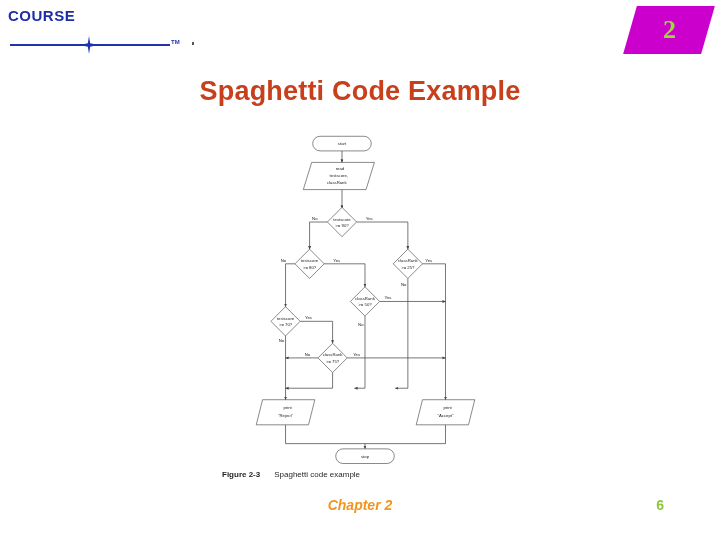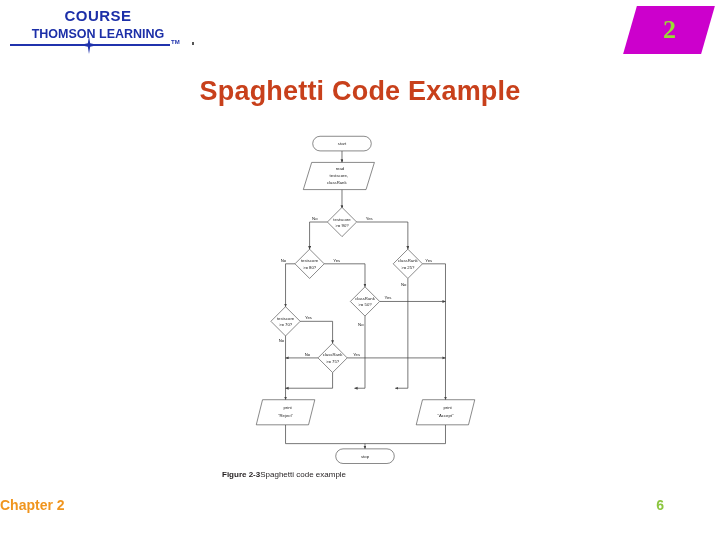--- a/index.html
+++ b/index.html
@@ -20,21 +20,21 @@
     position: absolute;
     left: 8px;
     top: 6px;
     width: 180px;
     height: 70px;
   }
   #logo-line1, #logo-line2, #logo-line3 {
     color: #1c2fa8;
     font-weight: bold;
     font-family: "Liberation Sans", sans-serif;
-    text-align: center;
+    text-align: left;
     letter-spacing: 0.5px;
     line-height: 1;
   }
   #logo-line1 { font-size: 15px; margin-top: 2px; }
   #logo-line2 { font-size: 15px; margin-top: 2px; }
   #logo-line3 { font-size: 12.5px; margin-top: 5px; letter-spacing: 0px; }
   #logo-rule {
     position: absolute;
     left: 2px;
     top: 38px;
@@ -140,33 +140,35 @@
   #figure-caption {
     position: absolute;
     left: 222px;
     top: 470px;
     font-size: 8px;
     color: #231f20;
     font-family: "Liberation Sans", sans-serif;
   }
   #figure-caption-number {
     font-weight: bold;
-    margin-right: 0;
+    margin-right: 14px;
   }
 
   
   #footer-chapter {
     position: absolute;
     left: 0;
     top: 497px;
     width: 720px;
+    text-align: center;
     color: #f0951e;
     font-size: 14px;
     font-weight: bold;
     font-family: "Liberation Sans", sans-serif;
+    font-style: italic;
   }
   #footer-page {
     position: absolute;
     right: 56px;
     top: 497px;
     color: #8cc63f;
     font-size: 14px;
     font-weight: bold;
     font-family: "Liberation Sans", sans-serif;
   }
@@ -175,21 +177,20 @@
 <body>
 
 <div id="logo-block">
   <div id="logo-line1">COURSE</div>
   <div id="logo-rule"></div>
   <svg id="logo-star" viewBox="0 0 20 20">
     <path d="M10 0 L11.3 8.1 L20 10 L11.3 11.9 L10 20 L8.7 11.9 L0 10 L8.7 8.1 Z" fill="#2033ad"></path>
   </svg>
   <div id="logo-tm">TM</div>
   <div id="logo-dot"></div>
-  <div id="logo-line3">THOMSON LEARNING</div>
 </div>
 
 <div id="chapter-badge">
   <span id="chapter-badge-number">2</span>
 </div>
 
 <div id="slide-title">Spaghetti Code Example</div>
 
 <div id="flowchart-stage">
   <svg id="flowchart-svg" width="300" height="345" viewBox="0 0 200 330">

